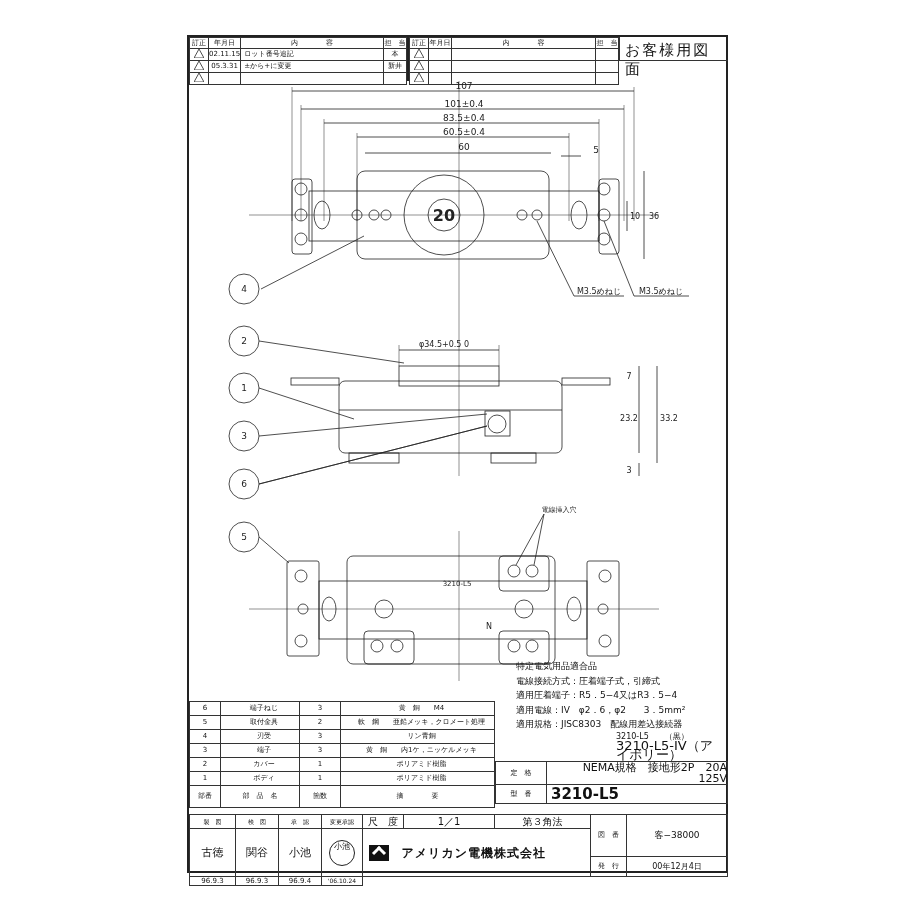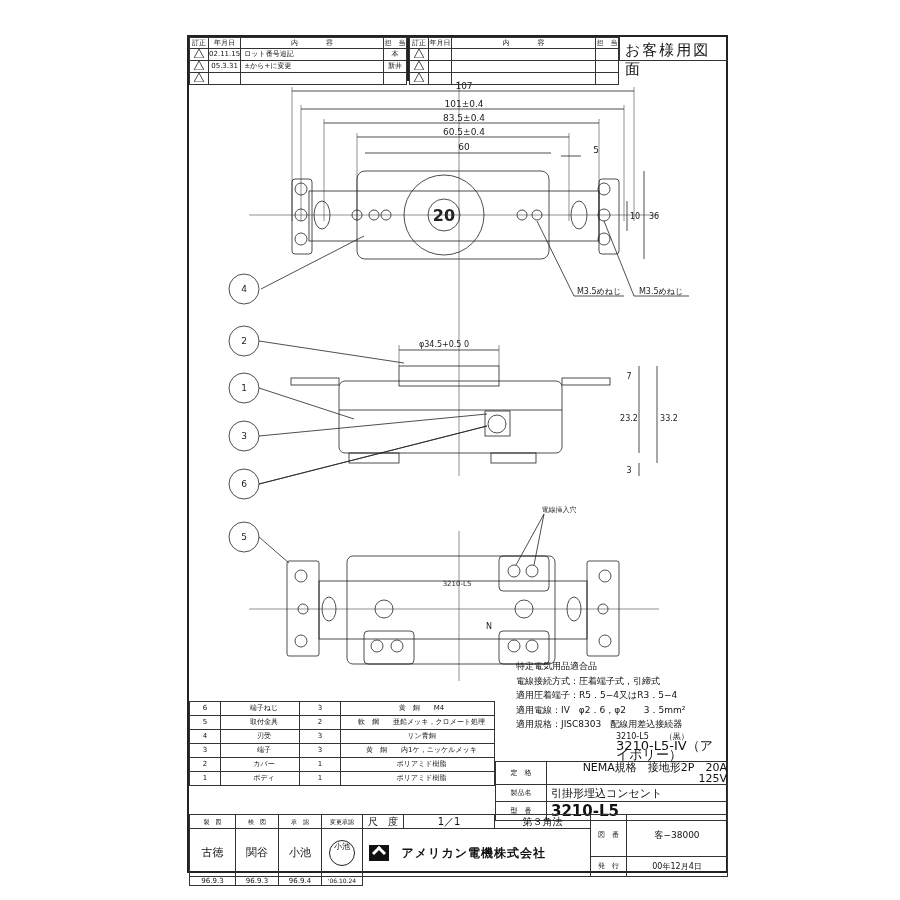--- a/index.html
+++ b/index.html
@@ -278,32 +278,34 @@
           <td class="l">カバー</td>
           <td>1</td>
           <td class="l">ポリアミド樹脂</td>
         </tr>
     <tr>
           <td>1</td>
           <td class="l">ボディ</td>
           <td>1</td>
           <td class="l">ポリアミド樹脂</td>
         </tr>
+    <tr style="height:22px">
+          <td>部番</td>
+          <td>部　品　名</td>
+          <td>箇数</td>
+          <td>摘　　　　要</td>
+        </tr>
   </tbody>
     </table>
 
   <table class="abs tb" style="left:306px;top:724px;width:233px;">
     <tbody>
         <tr style="height:17px">
           <td style="width:50px;font-size:7px">定　格</td>
           <td style="text-align:right;padding-left:4px;font-size:11px">NEMA規格　接地形2P　20A　125V</td>
-        </tr>
-    <tr style="height:17px">
-          <td style="font-size:7px">製品名</td>
-          <td style="text-align:left;padding-left:4px;font-size:11px">引掛形埋込コンセント</td>
         </tr>
     <tr style="height:19px">
           <td style="font-size:7px">型　番</td>
           <td style="text-align:left;padding-left:4px;font-size:15px;font-weight:bold">3210-L5</td>
         </tr>
   </tbody>
     </table>
 
   <table class="abs tb" style="left:0;top:777px;width:539px;height:59px;">
     <tbody>

